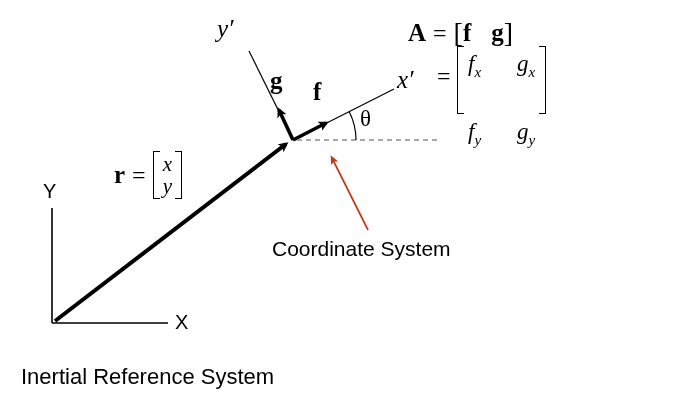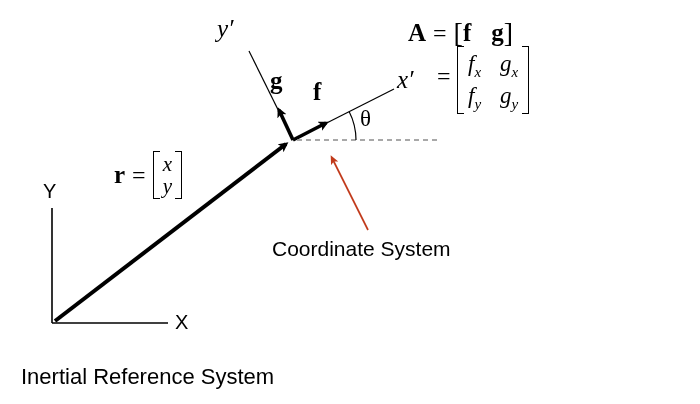--- a/index.html
+++ b/index.html
@@ -29,21 +29,21 @@
   .vcol span { font-family: "Liberation Serif", serif; font-style: italic; font-size: 21px; line-height: 22px; }
 
   
   .a-line1 { position: absolute; display: flex; align-items: center; }
   .a-line1 .br { font-family: "Liberation Serif", serif; font-size: 28px; font-weight: normal; }
   .a-line1 .gap { display: inline-block; width: 20px; }
 
   
   .matrix { position: absolute; display: flex; align-items: stretch; }
   .mgrid { display: grid; grid-template-columns: auto auto; column-gap: 19px; row-gap: 0;
-           padding: 2px 4px; align-items: center; justify-items: start; }
+           padding: 2px 4px; align-items: center; justify-items: start; gap: 36px; }
   .mcell { font-family: "Liberation Serif", serif; font-style: italic; font-size: 23px; line-height: 32px; }
   .mcell sub { font-size: 15px; font-style: italic; line-height: 0; }
 </style>
 </head>
 <body>
 
 <div id="stage">
 
   <svg id="diagram-svg" width="700" height="404" viewBox="0 0 700 404">
     <defs>

